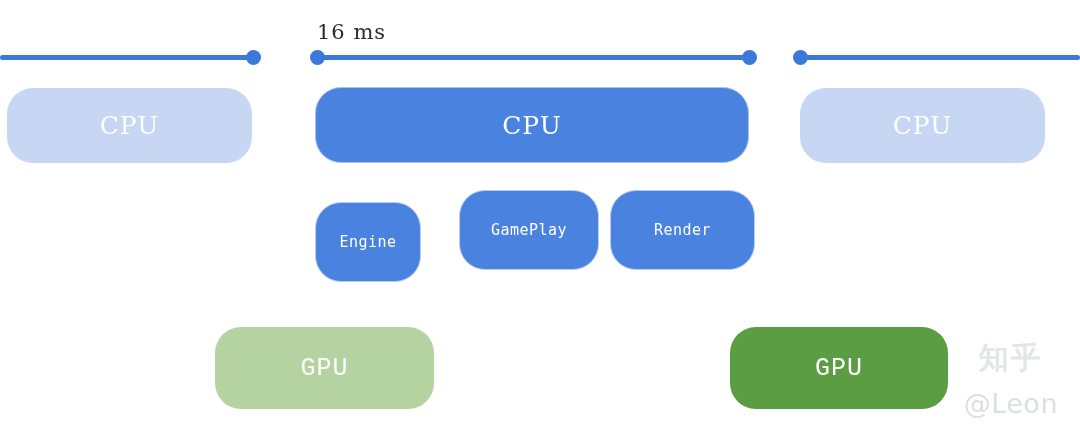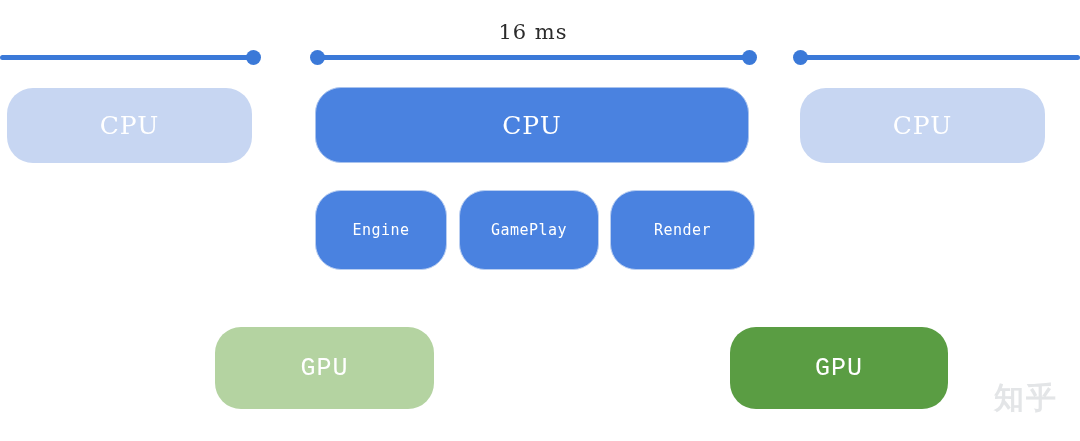--- a/index.html
+++ b/index.html
@@ -107,46 +107,47 @@
 
   <div class="tl-line" style="left: 0px; top: 55px; width: 253px; height: 5px;"></div>
   <div class="tl-line" style="left: 317px; top: 55px; width: 432px; height: 5px;"></div>
   <div class="tl-line" style="left: 800px; top: 55px; width: 280px; height: 5px;"></div>
 
   <div class="tl-dot" style="left: 245.5px; top: 49.5px;"></div>
   <div class="tl-dot" style="left: 309.5px; top: 49.5px;"></div>
   <div class="tl-dot" style="left: 741.5px; top: 49.5px;"></div>
   <div class="tl-dot" style="left: 792.5px; top: 49.5px;"></div>
 
-  <div class="tl-label" style="left: 317px; width: 432px; text-align: center; top: 20px;">16 ms</div>
+  <div class="tl-label" style="left: 317px; width: 432px; text-align: left; top: 20px;">16 ms</div>
 
   <div class="box cpu-dim" style="left: 7px; top: 88px; width: 245px; height: 75px;">
     <span class="box-label cpu-label">CPU</span>
   </div>
   <div class="box cpu-hot" style="left: 315px; top: 87px; width: 434px; height: 76px;">
     <span class="box-label cpu-label">CPU</span>
   </div>
   <div class="box cpu-dim" style="left: 800px; top: 88px; width: 245px; height: 75px;">
     <span class="box-label cpu-label">CPU</span>
   </div>
 
-  <div class="box sub-box" style="left: 315px; top: 190px; width: 132px; height: 80px;">
+  <div class="box sub-box" style="left: 315px; top: 202px; width: 106px; height: 80px;">
     <span class="box-label sub-label">Engine</span>
   </div>
   <div class="box sub-box" style="left: 459px; top: 190px; width: 140px; height: 80px;">
     <span class="box-label sub-label">GamePlay</span>
   </div>
   <div class="box sub-box" style="left: 610px; top: 190px; width: 145px; height: 80px;">
     <span class="box-label sub-label">Render</span>
   </div>
 
   <div class="box gpu-dim" style="left: 215px; top: 327px; width: 219px; height: 82px;">
     <span class="box-label gpu-label">GPU</span>
   </div>
   <div class="box gpu-hot" style="left: 730px; top: 327px; width: 218px; height: 82px;">
     <span class="box-label gpu-label">GPU</span>
   </div>
 
   <div class="watermark" style="right: 22px; bottom: 22px;">
     <span class="wm-logo">知乎</span>
+    <span class="wm-handle">@Leon</span>
   </div>
 
 </div>
 
 </body></html>

